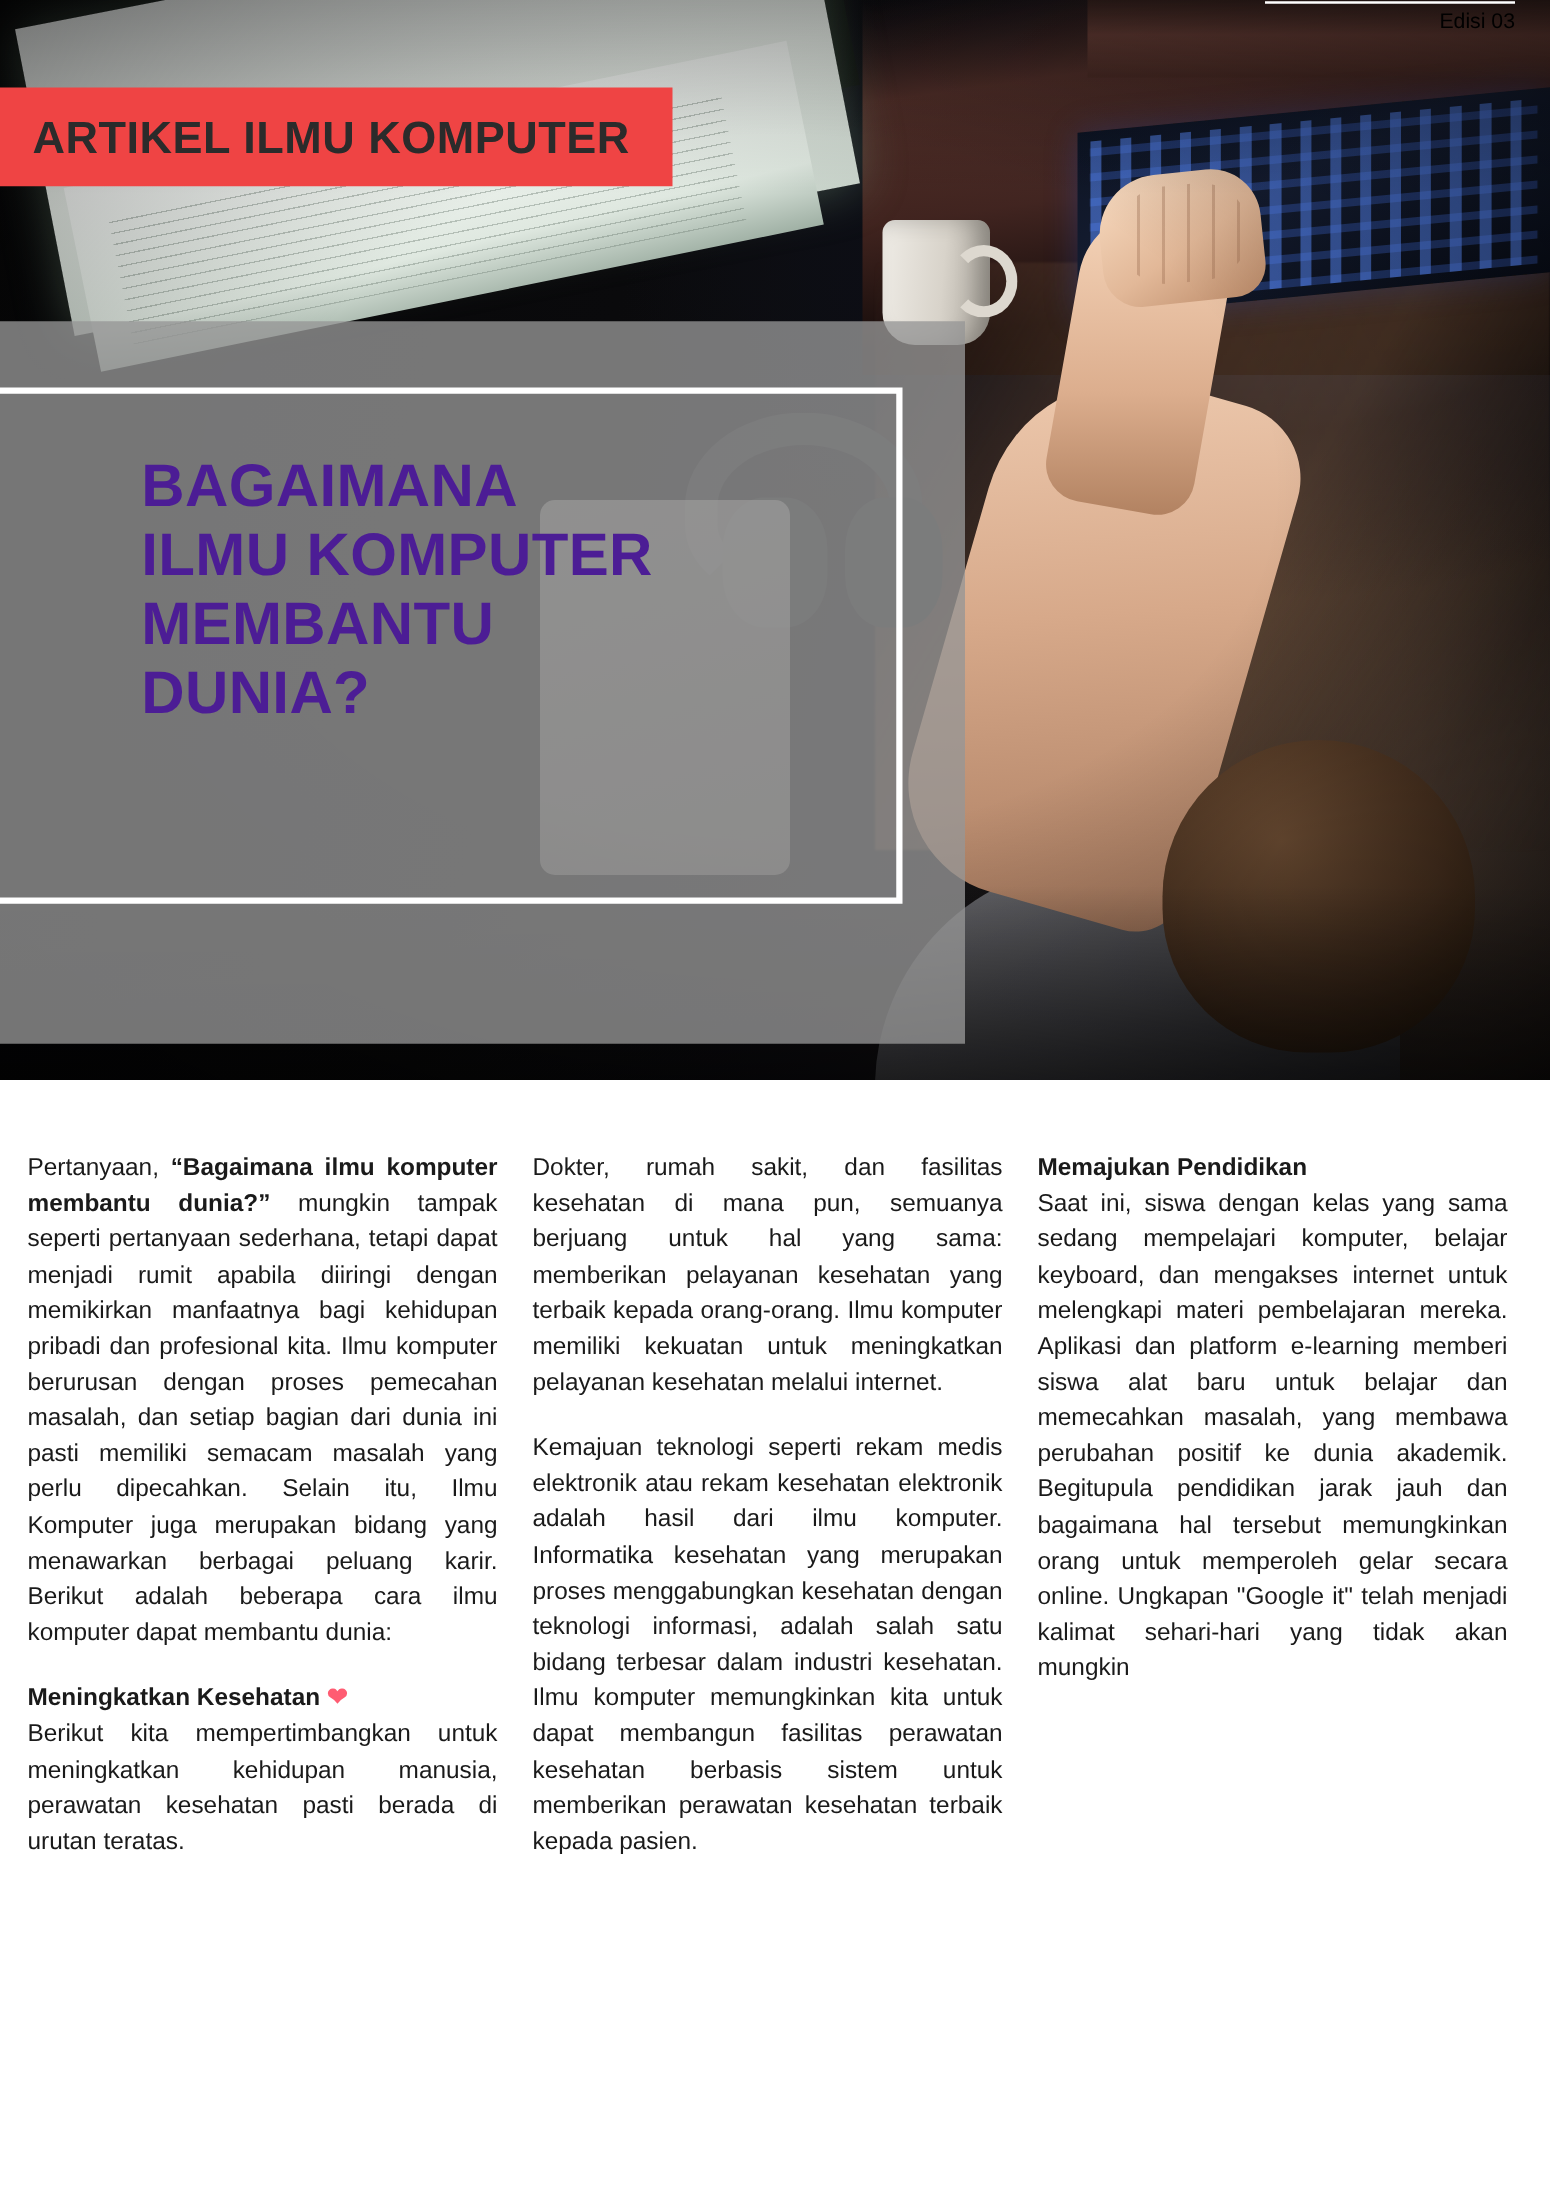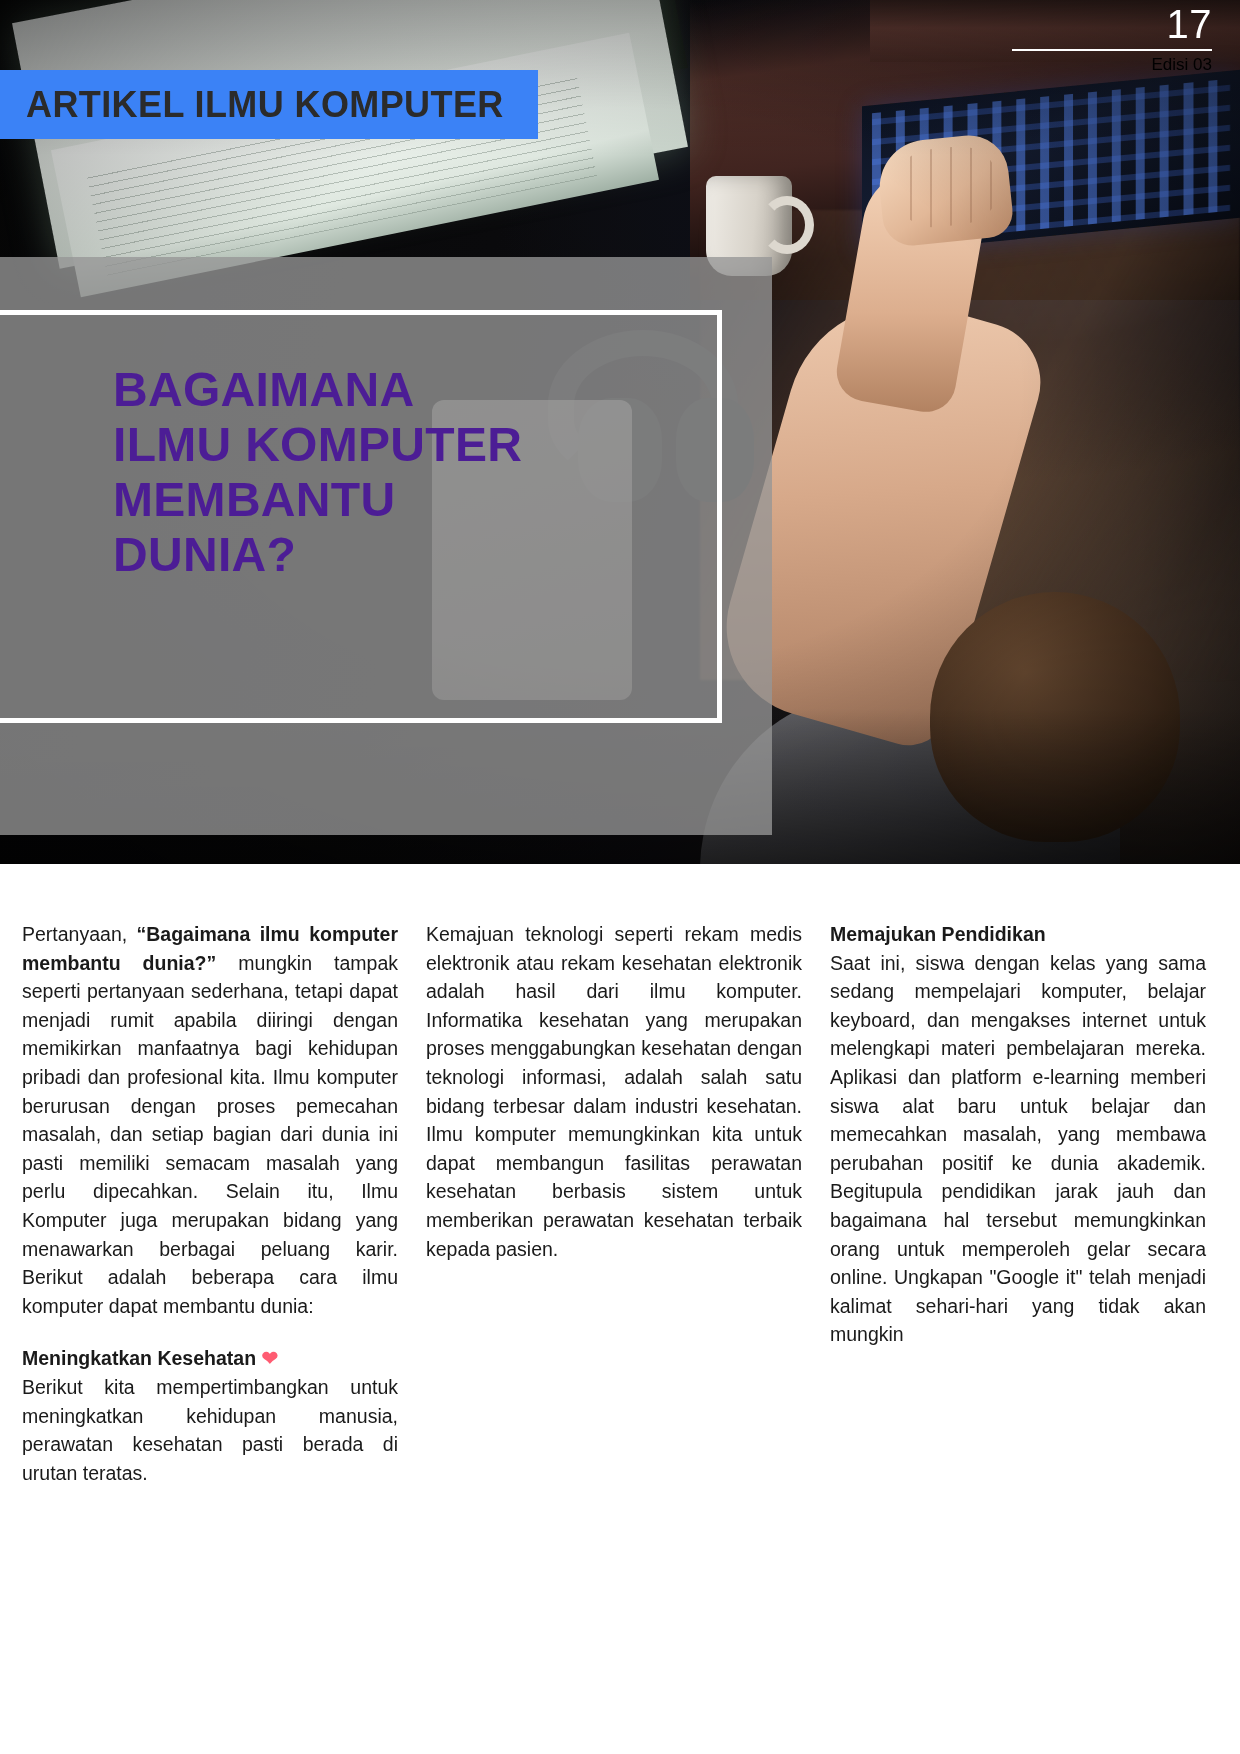--- a/index.html
+++ b/index.html
@@ -203,23 +203,23 @@
   .edisi {
     color:#000000;
     font-size:17px;
     line-height:20px;
   }
 
   
   .cat-banner {
     position:absolute;
     left:0; top:70px;
-    height:69px;
+    height:79px;
     padding:0 34px 0 26px;
-    background:#3b82f6;
+    background:#ef4444;
     display:flex; align-items:center;
     z-index:7;
   }
   .cat-banner-text {
     color:#2b2b2b;
     font-size:36px;
     font-weight:bold;
     letter-spacing:0.4px;
     white-space:nowrap;
   }
@@ -308,21 +308,20 @@
   <div class="tablet"></div>
   <div class="shoulder"></div>
   <div class="arm"></div>
   <div class="forearm"></div>
   <div class="hand"></div>
   <div class="head"></div>
   <div class="vignette"></div>
 </div>
 
 <div class="pagenum-wrap">
-  <div class="pagenum">17</div>
   <div class="pagenum-rule"></div>
   <div class="edisi">Edisi 03</div>
 </div>
 
 <div class="cat-banner">
   <span class="cat-banner-text">ARTIKEL ILMU KOMPUTER</span>
 </div>
 
 <div class="title-overlay"></div>
 <div class="title-frame"></div>
@@ -333,20 +332,21 @@
 
 <div class="article">
 
   <div class="col">
     <p><span>Pertanyaan, </span><span class="lead-bold">“Bagaimana ilmu komputer membantu dunia?”</span><span> mungkin tampak seperti pertanyaan sederhana, tetapi dapat menjadi rumit apabila diiringi dengan memikirkan manfaatnya bagi kehidupan pribadi dan profesional kita. Ilmu komputer berurusan dengan proses pemecahan masalah, dan setiap bagian dari dunia ini pasti memiliki semacam masalah yang perlu dipecahkan. Selain itu, Ilmu Komputer juga merupakan bidang yang menawarkan berbagai peluang karir. Berikut adalah beberapa cara ilmu komputer dapat membantu dunia:</span></p>
     <p class="subhead tight"><span>Meningkatkan Kesehatan</span> <span class="heart">❤</span></p>
     <p>Berikut kita mempertimbangkan untuk meningkatkan kehidupan manusia, perawatan kesehatan pasti berada di urutan teratas.</p>
   </div>
 
   <div class="col">
+    <p>Dokter, rumah sakit, dan fasilitas kesehatan di mana pun, semuanya berjuang untuk hal yang sama: memberikan pelayanan kesehatan yang terbaik kepada orang-orang. Ilmu komputer memiliki kekuatan untuk meningkatkan pelayanan kesehatan melalui internet.</p>
     <p>Kemajuan teknologi seperti rekam medis elektronik atau rekam kesehatan elektronik adalah hasil dari ilmu komputer. Informatika kesehatan yang merupakan proses menggabungkan kesehatan dengan teknologi informasi, adalah salah satu bidang terbesar dalam industri kesehatan. Ilmu komputer memungkinkan kita untuk dapat membangun fasilitas perawatan kesehatan berbasis sistem untuk memberikan perawatan kesehatan terbaik kepada pasien.</p>
   </div>
 
   <div class="col">
     <p class="subhead tight">Memajukan Pendidikan</p>
     <p>Saat ini, siswa dengan kelas yang sama sedang mempelajari komputer, belajar keyboard, dan mengakses internet untuk melengkapi materi pembelajaran mereka. Aplikasi dan platform e-learning memberi siswa alat baru untuk belajar dan memecahkan masalah, yang membawa perubahan positif ke dunia akademik. Begitupula pendidikan jarak jauh dan bagaimana hal tersebut memungkinkan orang untuk memperoleh gelar secara online. Ungkapan "Google it" telah menjadi kalimat sehari-hari yang tidak akan mungkin</p>
   </div>
 
 </div>
 

